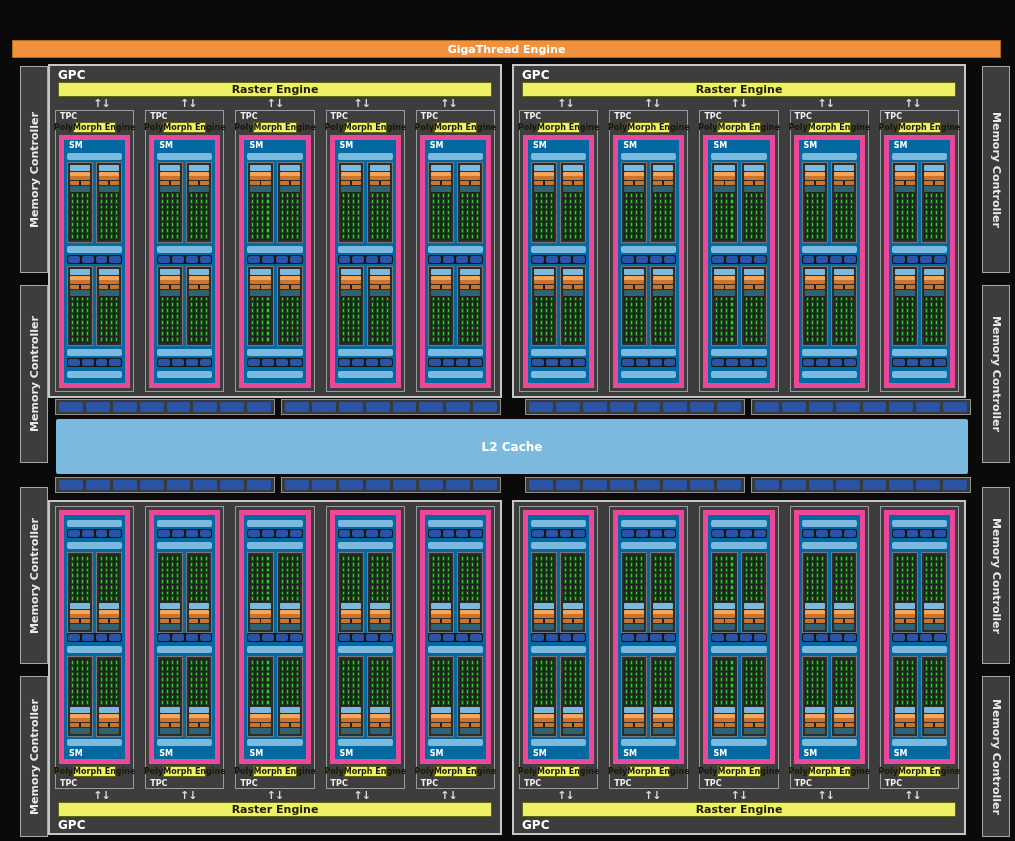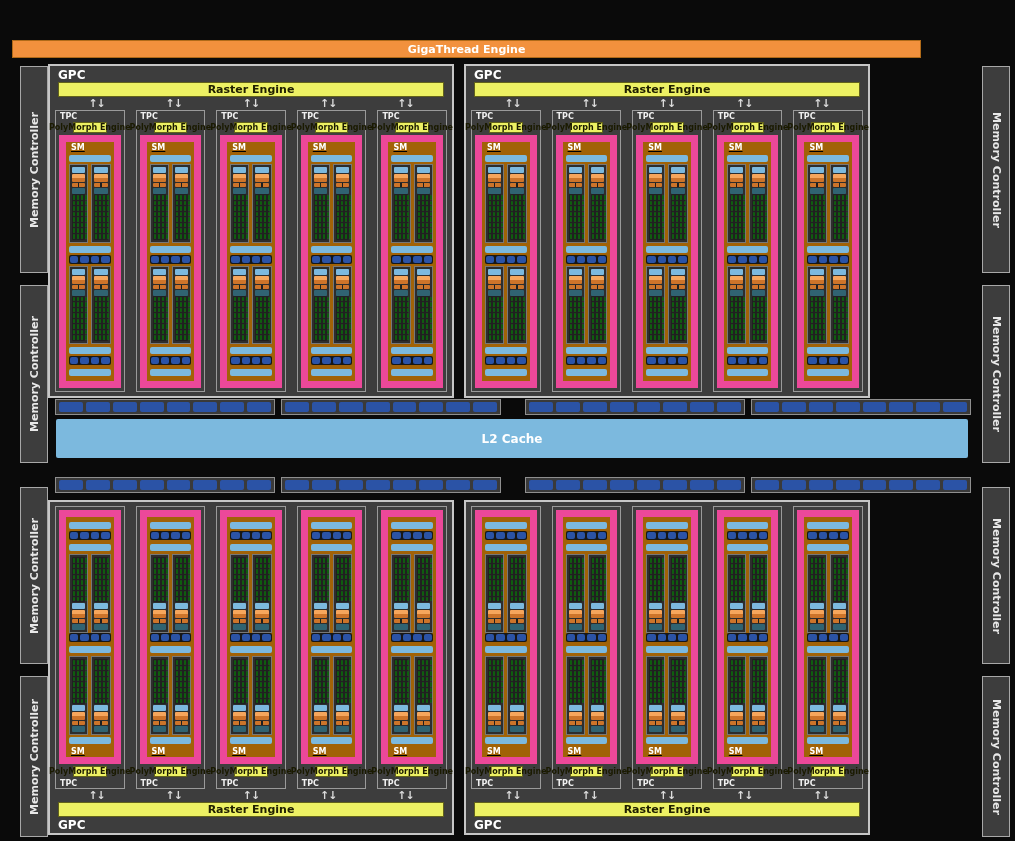--- a/index.html
+++ b/index.html
@@ -11,36 +11,36 @@
     overflow:hidden;
   }
   
   .pci {
     position:absolute; left:12px; top:13px; width:989px; height:23px;
     background:#3c3c3c; border:1px solid #8f8f8f;
     color:#fff; font-size:12px; font-weight:bold;
     display:flex; align-items:center; justify-content:center;
   }
   .giga {
-    position:absolute; left:12px; top:40px; width:909px; height:18px;
+    position:absolute; left:12px; top:40px; width:989px; height:18px;
     background:var(--orange); border:1px solid #b06a18;
     color:#fff; font-size:11px; font-weight:bold;
     display:flex; align-items:center; justify-content:center;
   }
   
   .mc-box {
     position:absolute; width:28px;
     border:1px solid #a8a8a8; background:#3d3d3d;
     display:flex; align-items:center; justify-content:center;
   }
   .mc-label { color:#e8e8e8; font-weight:bold; font-size:11px; white-space:nowrap; }
   .v-up   { writing-mode:vertical-rl; transform:rotate(180deg); }
   .v-down { writing-mode:vertical-rl; }
   
-  .gpc-row { position:absolute; left:48px; width:822px; display:flex; gap:10px; }
+  .gpc-row { position:absolute; left:48px; width:918px; display:flex; gap:10px; }
   #gpc-top    { top:64px;  height:334px; }
   #gpc-bottom { top:500px; height:335px; }
   .gpc {
     flex:1; min-width:0; border:2px solid #c6c6c6; background:#3d3d3d;
     display:flex; flex-direction:column;
   }
   .gpc-label-row { height:16px; font-size:12px; font-weight:bold; color:#fff; padding:2px 0 0 8px; }
   .gpc-label-row.bottom { padding-top:1px; }
   .raster {
     height:15px; margin:0 8px; background:var(--yellow); border:1px solid #62621a;
@@ -60,22 +60,22 @@
     flex:1; min-width:0; border:1px solid #9a9a9a; background:#3e3e3e;
     display:flex; flex-direction:column;
   }
   .tpc-label { font-size:8px; font-weight:bold; color:#f0f0f0; padding:1px 0 0 4px; height:10px; flex:none; }
   .poly {
     height:11px; margin:1px 17px; background:var(--yellow); border:1px solid #62621a;
     color:#1a1a00; font-size:8px; font-weight:bold; flex:none;
     display:flex; align-items:center; justify-content:center; white-space:nowrap;
   }
   .sm-box {
-    flex:1; min-height:0; margin:1px 3px 3px; border:7px solid #ec4899; background:#a16207;
-    display:flex; flex-direction:column; padding:0 3px 3px;text-decoration:underline;
+    flex:1; min-height:0; margin:1px 3px 3px; border:5px solid #ec4899; background:#0369a1;
+    display:flex; flex-direction:column; padding:0 3px 3px;
   }
   .sm-box.bottom { margin:3px 3px 1px; padding:3px 3px 0; }
   .sm-label { font-size:8px; font-weight:bold; color:#fff; padding:1px 0 1px 2px; height:11px; flex:none; }
   .lb-full { height:7px; margin:2px 0; background:var(--light-blue); border-radius:2px; flex:none; }
   .dkblue-bar {
     height:9px; margin:0 0 2px; display:flex; gap:2px;
     background:#171717; padding:1px; border-radius:2px; flex:none;
   }
   .dkblue-seg { flex:1; background:var(--royal-blue); border-radius:2px; }
   .colrow { flex:1; min-height:0; display:flex; gap:3px; margin-bottom:1px; }
@@ -102,21 +102,21 @@
   
   .segrow { position:absolute; left:48px; width:930px; height:16px; display:flex; gap:10px; }
   #segrow1 { top:399px; }
   #segrow2 { top:477px; }
   .seg-half { flex:1; display:flex; gap:6px; padding:0 7px; min-width:0; }
   .seg-group {
     flex:1; border:1px solid #8f8f8f; background:#3a3a3a;
     display:flex; gap:3px; padding:2px 3px;
   }
   .l2 {
-    position:absolute; left:56px; top:419px; width:912px; height:39px;
+    position:absolute; left:56px; top:419px; width:912px; height:55px;
     background:var(--light-blue); color:#fff; font-size:12px; font-weight:bold;
     display:flex; align-items:center; justify-content:center; border-radius:2px;
   }
 </style>
 </head>
 <body>
 
 <div id="stage">
   <div class="giga">GigaThread Engine</div>
 

